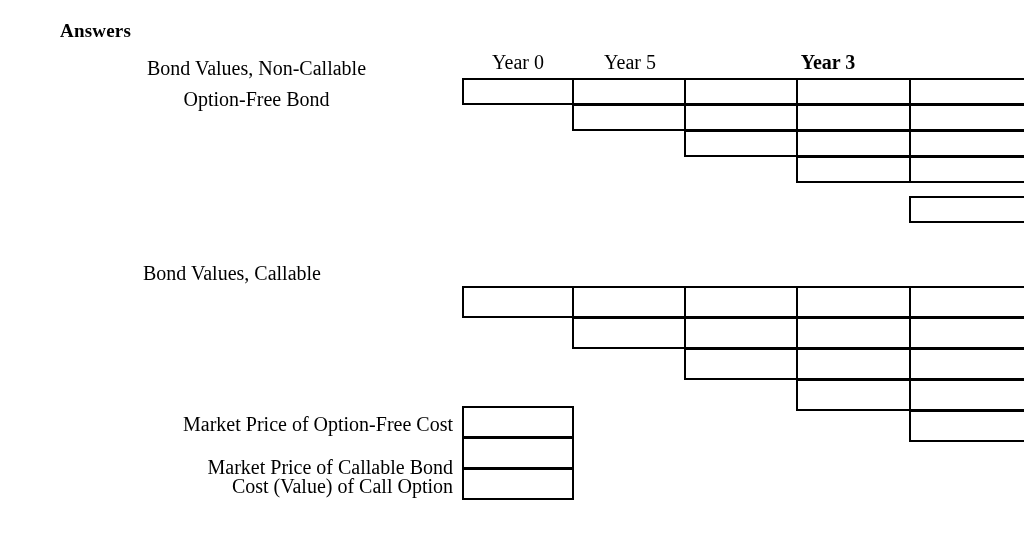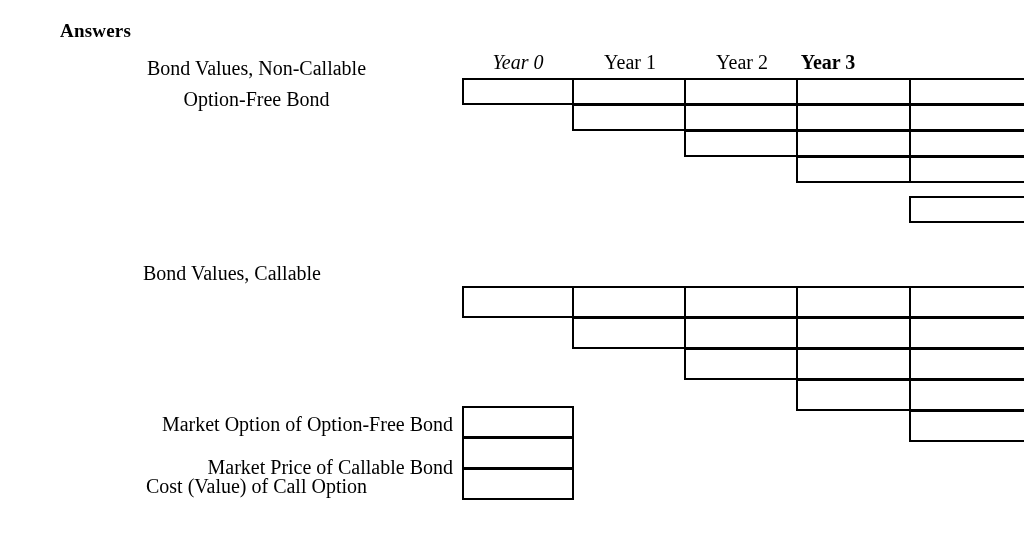--- a/index.html
+++ b/index.html
@@ -76,23 +76,22 @@
 
 <div id="sheet">
 
   <div class="answers-title">Answers</div>
 
   <div class="label-block" style="left:82px; top:53px; width:277px;">
     <div>Bond Values, Non-Callable</div>
     <div>Option-Free Bond</div>
   </div>
 
-  <div class="year-head" style="left:426px;font-style:italic;">Year 0</div>
-  <div class="year-head" style="left:538px;">Year 1</div>
-  <div class="year-head" style="left:650px;">Year 2</div>
+  <div class="year-head" style="left:426px;">Year 0</div>
+  <div class="year-head" style="left:538px;">Year 5</div>
   <div class="year-head" style="left:736px;font-weight:bold;">Year 3</div>
 
   <div class="cell" style="left:426px; top:78px;  width:112px; height:27px;"></div>
 
   <div class="cell" style="left:536px; top:78px;  width:114px; height:27px;"></div>
   <div class="cell" style="left:536px; top:104px; width:114px; height:27px;"></div>
 
   <div class="cell" style="left:648px; top:78px;  width:114px; height:27px;"></div>
   <div class="cell" style="left:648px; top:104px; width:114px; height:27px;"></div>
   <div class="cell" style="left:648px; top:130px; width:114px; height:27px;"></div>
@@ -123,22 +122,22 @@
   <div class="cell" style="left:760px; top:317px; width:115px; height:32px;"></div>
   <div class="cell" style="left:760px; top:348px; width:115px; height:32px;"></div>
   <div class="cell" style="left:760px; top:379px; width:115px; height:32px;"></div>
 
   <div class="cell" style="left:873px; top:286px; width:117px; height:32px;"></div>
   <div class="cell" style="left:873px; top:317px; width:117px; height:32px;"></div>
   <div class="cell" style="left:873px; top:348px; width:117px; height:32px;"></div>
   <div class="cell" style="left:873px; top:379px; width:117px; height:32px;"></div>
   <div class="cell" style="left:873px; top:410px; width:117px; height:32px;"></div>
 
-  <div class="label-right" style="left:40px; top:409px; width:377px;">Market Option of Option-Free Bond</div>
+  <div class="label-right" style="left:40px; top:409px; width:377px;">Market Price of Option-Free Cost</div>
   <div class="cell" style="left:426px; top:406px; width:112px; height:32px;"></div>
 
   <div class="label-right" style="left:40px; top:452px; width:377px;">Market Price of Callable Bond</div>
   <div class="cell" style="left:426px; top:437px; width:112px; height:32px;"></div>
 
-  <div class="label-right" style="left:32px; top:471px; width:377px;text-align:center;">Cost (Value) of Call Option</div>
+  <div class="label-right" style="left:40px; top:471px; width:377px;">Cost (Value) of Call Option</div>
   <div class="cell" style="left:426px; top:468px; width:112px; height:32px;"></div>
 
 </div>
 
 </body></html>

